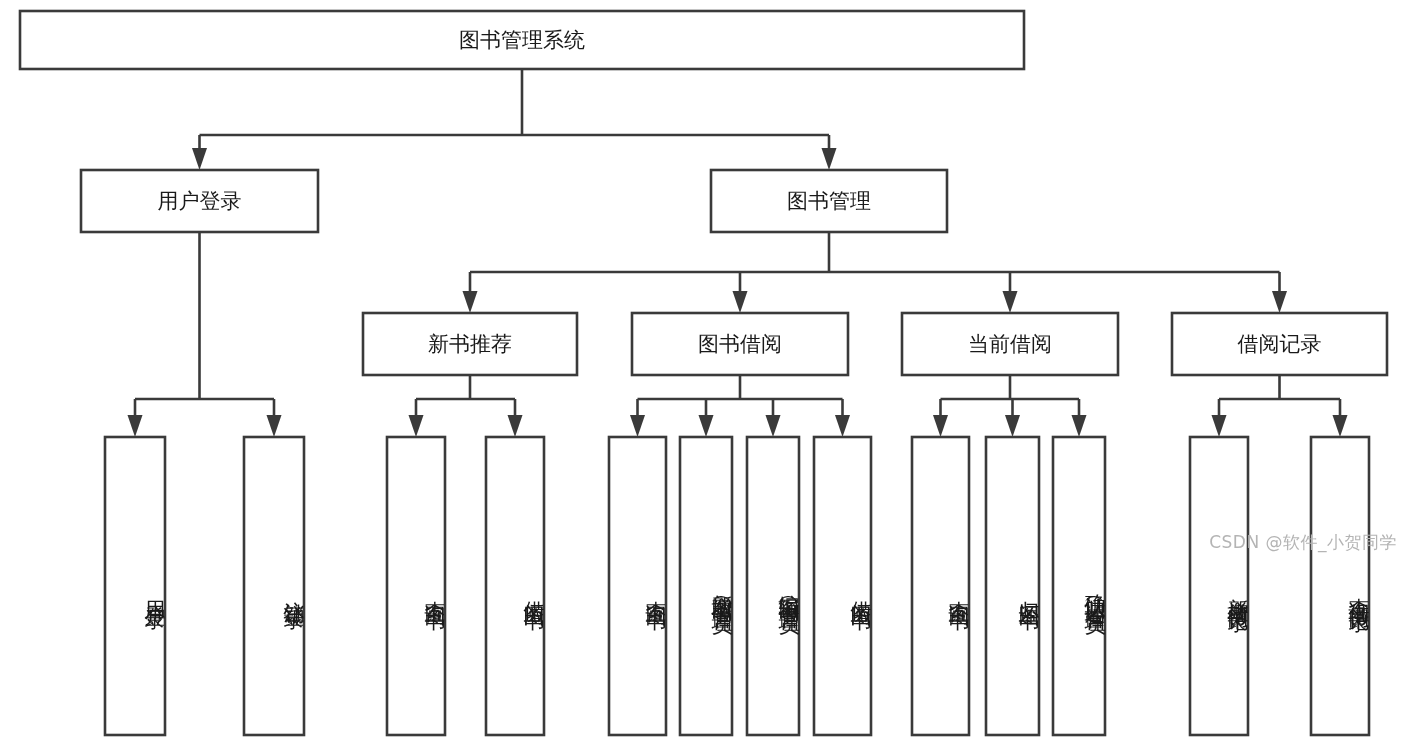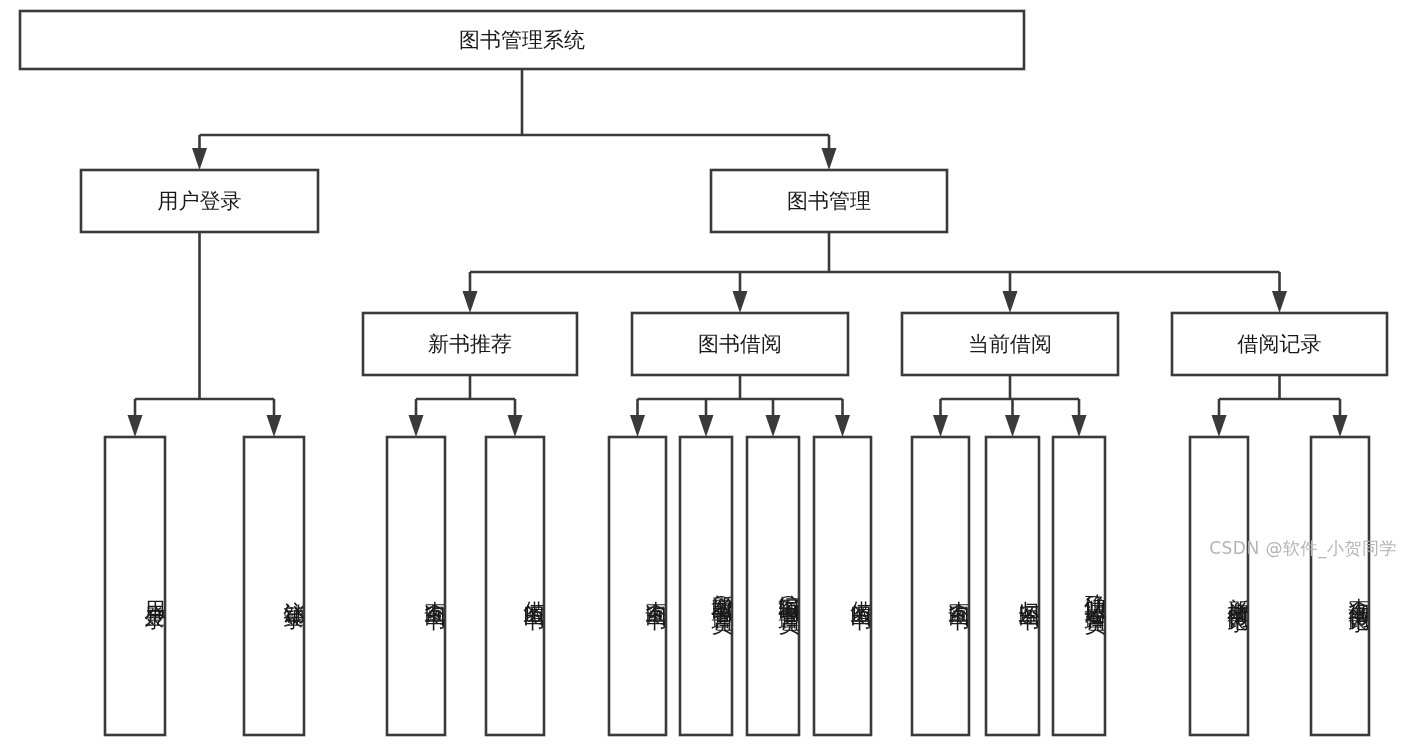--- a/index.html
+++ b/index.html
@@ -60,21 +60,21 @@
     letter-spacing: 3px;
     font-size: 21px;
     line-height: 1;
     color: #1a1a1a;
     pointer-events: none;
     white-space: nowrap;
   }
   .watermark {
     position: absolute;
     right: 8px;
-    bottom: 0;
+    bottom: 6px;
     font-size: 17px;
     color: #b4b4b4;
     font-family: "DejaVu Sans", "Liberation Sans", sans-serif;
     letter-spacing: 0.5px;
     white-space: nowrap;
   }
 </style>
 </head>
 <body>
 

